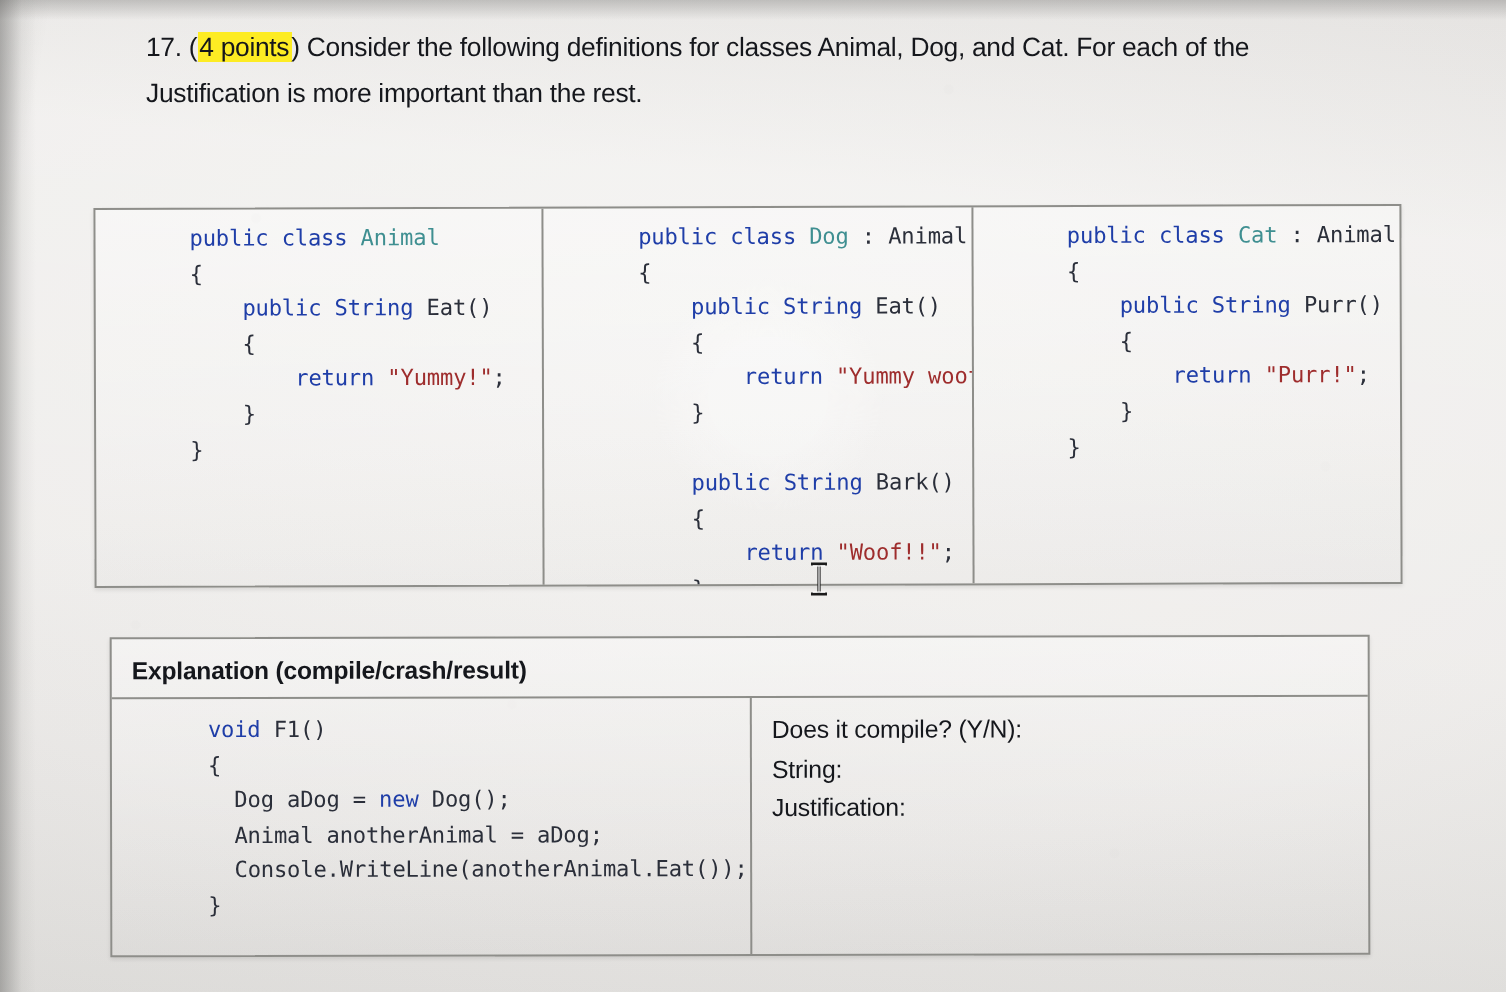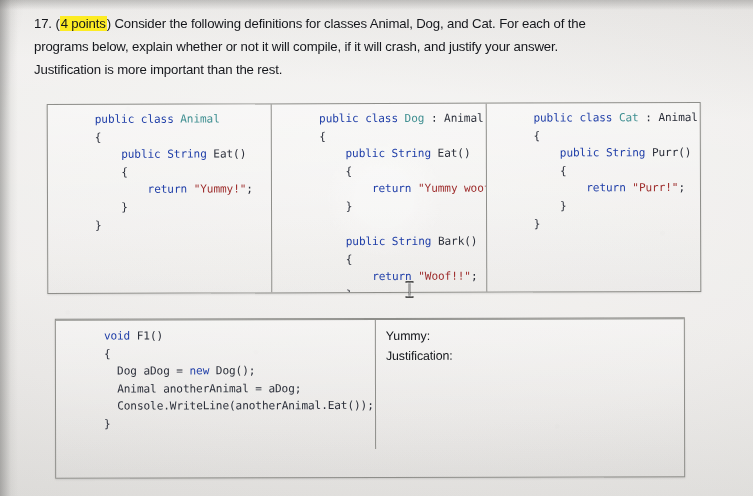--- a/index.html
+++ b/index.html
@@ -56,21 +56,21 @@
   #question {
     position: absolute;
     left: 34px;
     top: 12px;
     width: 678px;
     color: #15171c;
     font-size: 13.2px;
     line-height: 23px;
     letter-spacing: -0.15px;
   }
-  #question .ln { display: block; white-space: nowrap; }
+  #question .ln { display: block; white-space: nowrap; margin-left: 39px; }
   #question .bold { font-weight: normal; }
   .hl {
     background: #fdec23;
     padding: 0 1px;
     box-decoration-break: clone;
   }
 
   
   .tbl {
     position: absolute;
@@ -162,46 +162,49 @@
 </head>
 <body>
 
 <div id="page">
   <div id="grain"></div>
   <div id="topshade"></div>
   <div id="leftshade"></div>
 
   <div id="question">
     <span class="ln"><span>17. (</span><span class="hl">4 points</span><span>) Consider the following definitions for classes Animal, Dog, and Cat. For each of the</span></span>
-    <span class="ln">programs below, explain whether or not it will compile, if it will crash, and justify your answer.</span>
     <span class="ln bold">Justification is more important than the rest.</span>
   </div>
 
   <div class="tbl" id="classes-table">
     <div class="col" id="col-animal">
       <div class="code"><div><span class="kw">public class </span><span class="typ">Animal</span></div><div><span class="pln">{</span></div><div><span class="kw">    public String </span><span class="pln">Eat()</span></div><div><span class="pln">    {</span></div><div><span class="kw">        return </span><span class="str">"Yummy!"</span><span class="pln">;</span></div><div><span class="pln">    }</span></div><div><span class="pln">}</span></div></div>
     </div>
     <div class="col" id="col-dog">
       <div class="code"><div><span class="kw">public class </span><span class="typ">Dog</span><span class="pln"> : Animal</span></div><div><span class="pln">{</span></div><div><span class="kw">    public String </span><span class="pln">Eat()</span></div><div><span class="pln">    {</span></div><div><span class="kw">        return </span><span class="str">"Yummy woof!"</span><span class="pln">;</span></div><div><span class="pln">    }</span></div><div>&nbsp;</div><div><span class="kw">    public String </span><span class="pln">Bark()</span></div><div><span class="pln">    {</span></div><div><span class="kw">        return </span><span class="str">"Woof!!"</span><span class="pln">;</span></div><div><span class="pln">    }</span></div></div>
     </div>
     <div class="col" id="col-cat">
       <div class="code"><div><span class="kw">public class </span><span class="typ">Cat</span><span class="pln"> : Animal</span></div><div><span class="pln">{</span></div><div><span class="kw">    public String </span><span class="pln">Purr()</span></div><div><span class="pln">    {</span></div><div><span class="kw">        return </span><span class="str">"Purr!"</span><span class="pln">;</span></div><div><span class="pln">    }</span></div><div><span class="pln">}</span></div></div>
     </div>
   </div>
 
   <div class="tbl" id="programs-table">
     <div class="trow head">
+      <div class="cell c-right">
+        <span class="thead-label">Explanation (compile/crash/result)</span>
+      </div>
     </div>
     <div class="trow body">
       <div class="cell c-left">
         <div class="code"><div><span class="kw">void </span><span class="pln">F1()</span></div><div><span class="pln">{</span></div><div><span class="pln">  Dog aDog = </span><span class="kw">new </span><span class="pln">Dog();</span></div><div><span class="pln">  Animal anotherAnimal = aDog;</span></div><div><span class="pln">  Console.WriteLine(anotherAnimal.Eat());</span></div><div><span class="pln">}</span></div></div>
       </div>
       <div class="cell c-right">
         <div>
-            <div class="explain-line">Yummy:</div>
+            <div class="explain-line">Does it compile? (Y/N):</div>
+            <div class="explain-line">String:</div>
             <div class="explain-line">Justification:</div>
           </div>
       </div>
     </div>
   </div>
 
   <svg id="cursor" viewBox="0 0 11 17">
     <path d="M1.5 1 H9.5 M5.5 1 V16 M1.5 16 H9.5" stroke="#1b1b1b" stroke-width="1.6" fill="none"></path>
     <path d="M2.4 1.9 H8.6 M5.5 1.9 V15.1 M2.4 15.1 H8.6" stroke="#ffffff" stroke-width="0.6" fill="none"></path>
   </svg>

